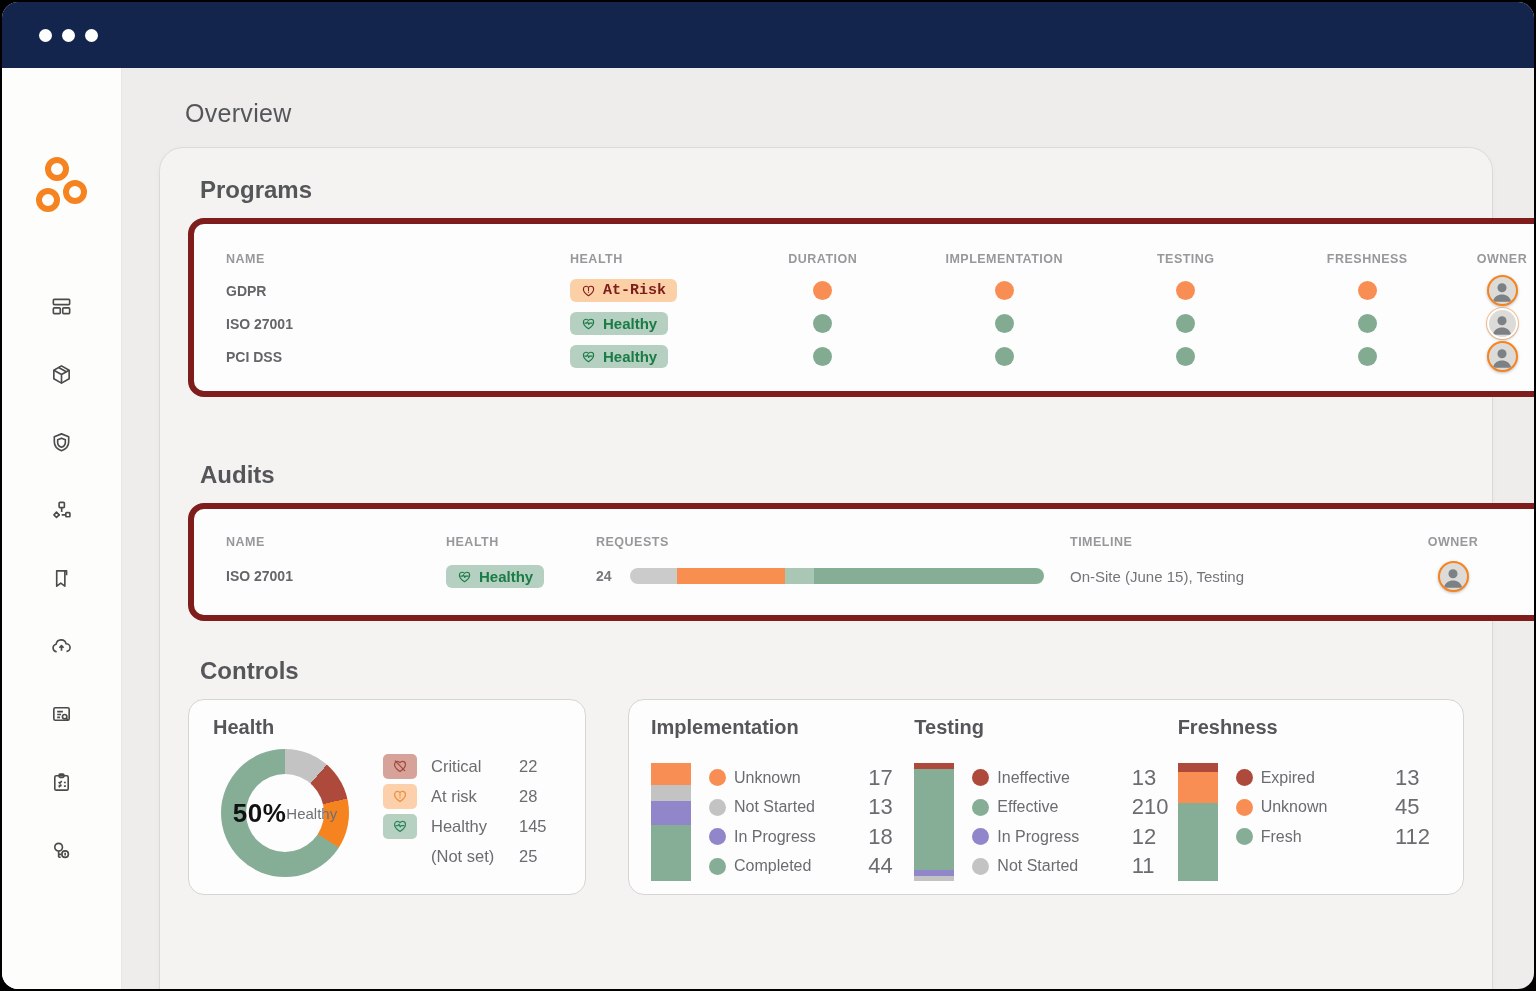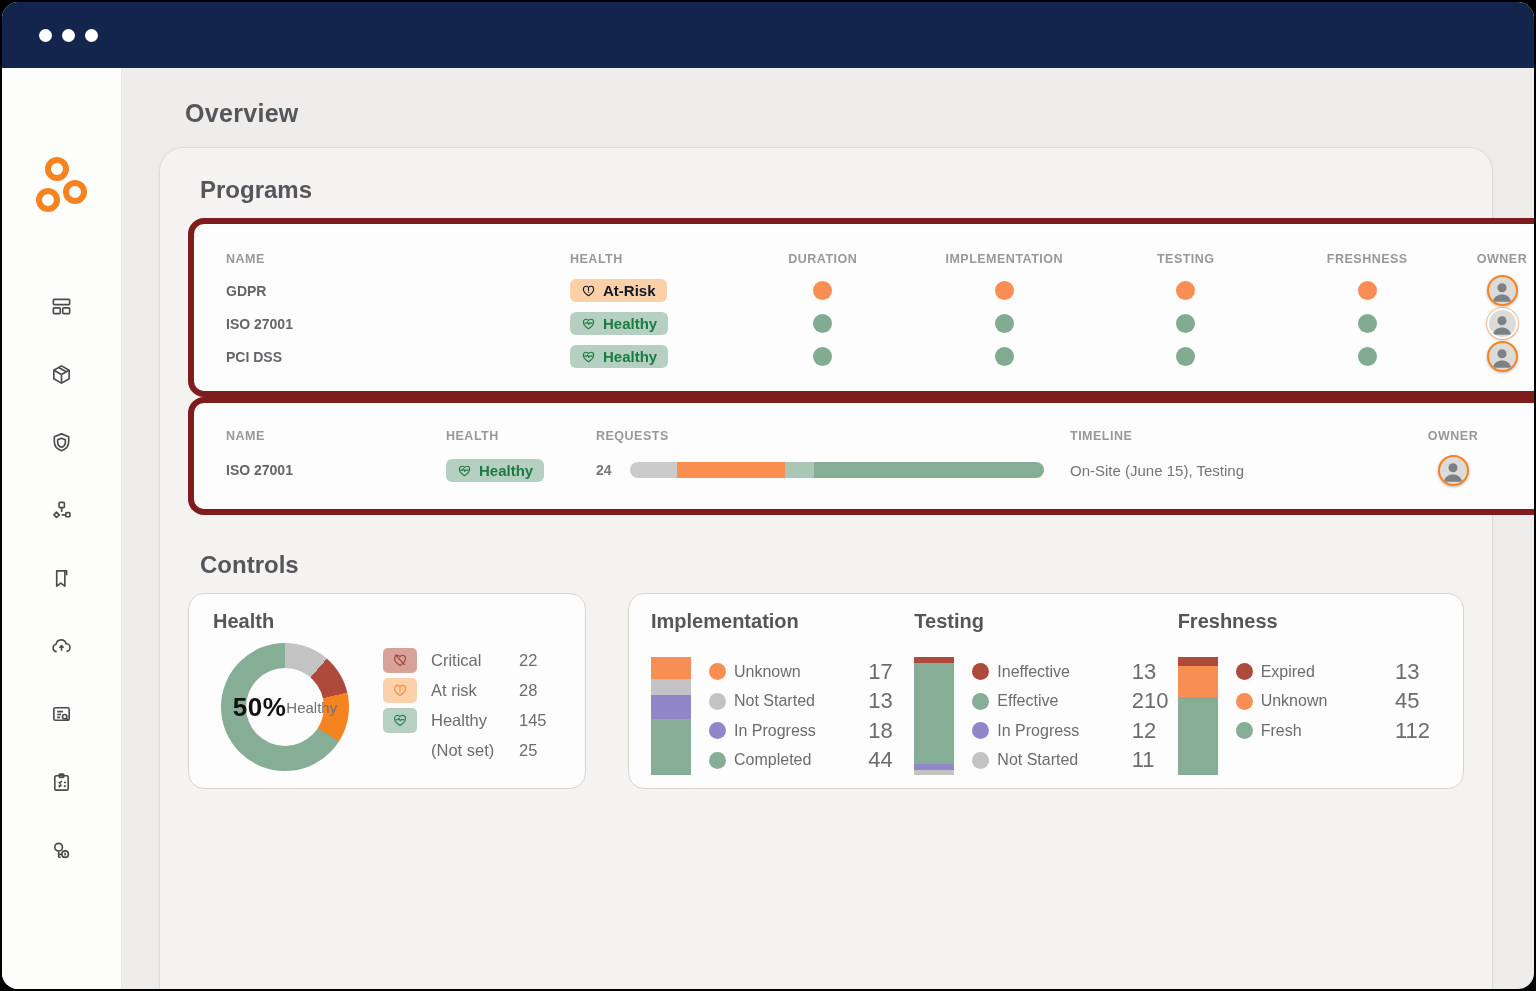--- a/index.html
+++ b/index.html
@@ -14,41 +14,41 @@
 
   
   .sidebar { width:120px; background:#fdfdfc; border-right:1px solid #e9e7e4; display:flex; flex-direction:column; align-items:center; flex-shrink:0; }
   .logo { margin-top:88px; width:54px; height:58px; }
   .nav { margin-top:80px; display:flex; flex-direction:column; gap:44px; }
   .nav-btn { width:24px; height:24px; background:none; border:none; color:#4b4b4c; cursor:pointer; padding:0; }
   .nav-btn svg { width:23px; height:23px; display:block; }
 
   
   .main { flex:1; padding-top:31px; overflow:hidden; }
-  .page-title { font-size:25px; font-weight:700; color:#55565a; margin-left:63px; letter-spacing:.3px; }
+  .page-title { font-size:25px; font-weight:400; color:#55565a; margin-left:63px; letter-spacing:.3px; }
   .board { margin:19px 0 0 37px; width:1334px; height:900px; background:#f4f3f1; border:1px solid #dcdad7; border-radius:24px; padding:28px; box-shadow:0 2px 6px rgba(0,0,0,.03); }
   .board h2 { font-size:24px; font-weight:700; color:#55565a; margin:0 0 14px 12px; }
   .sec-audits { margin-top:64px !important; }
   .sec-controls { margin-top:36px !important; }
 
   .table-card { background:#fdfdfd; border:6px solid #7f1d1d; border-radius:16px; width:1396px; }
   .programs { padding:20px 32px 18px; }
   .audits { padding:18px 32px 20px; }
 
   .pgrid { display:grid; grid-template-columns:344px 162px 1fr 1fr 1fr 1fr 88px; align-items:center; }
   .agrid { display:grid; grid-template-columns:220px 150px 474px 290px 1fr; align-items:center; }
   .thead { height:30px; }
   .th { font-size:12.5px; font-weight:700; color:#97989b; letter-spacing:.5px; }
   .center { display:flex; justify-content:center; }
   .trow { height:33px; }
   .trow .name { font-size:14px; font-weight:700; color:#636569; }
 
   .badge { display:inline-flex; align-items:center; gap:7px; height:23px; padding:0 11px; border-radius:6px; font-size:15px; font-weight:700; }
   .badge svg { width:15px; height:15px; }
-  .badge.at-risk { background:#FBD0A7; color:#0f172a; }
+  .badge.at-risk { background:#FBD0A7; color:#7f1d1d;font-family:Liberation Mono, monospace; }
   .badge.at-risk svg { color:#EF8F3D; }
   .badge.healthy { background:#B5CFC0; color:#1A7B45; }
   .badge.healthy svg { color:#2E8557; }
 
   .dot { width:19px; height:19px; border-radius:50%; display:inline-block; }
 
   .avatar { width:31px; height:31px; border-radius:50%; background:#dddbd8; border:2px solid #F5831F; overflow:hidden; display:inline-flex; align-items:flex-end; justify-content:center; box-shadow:0 1px 3px rgba(0,0,0,.25); }
   .avatar.white { border-color:#fff; box-shadow:0 0 0 1px rgba(245,131,31,.45), 0 1px 3px rgba(0,0,0,.25); }
   .avatar svg { width:26px; height:26px; display:block; }
 
@@ -275,20 +275,21 @@
                     <svg viewBox="0 0 24 24">
                       <circle cx="12" cy="9" r="4.2" fill="#7c8186"></circle>
                       <path d="M3.5 22c1.2-4.6 4.4-6.8 8.5-6.8s7.3 2.2 8.5 6.8z" fill="#7c8186"></path>
                     </svg>
                   </span>
                 </div>
               </div>
             </div>
         </div>
 
+        <h2 class="sec-audits">Audits</h2>
         <div class="table-card audits">
           <div class="thead agrid">
               <div class="th">NAME</div>
               <div class="th">HEALTH</div>
               <div class="th">REQUESTS</div>
               <div class="th">TIMELINE</div>
               <div class="th center">OWNER</div>
             </div>
           <div>
               <div class="trow agrid" style="height: 38px;">

